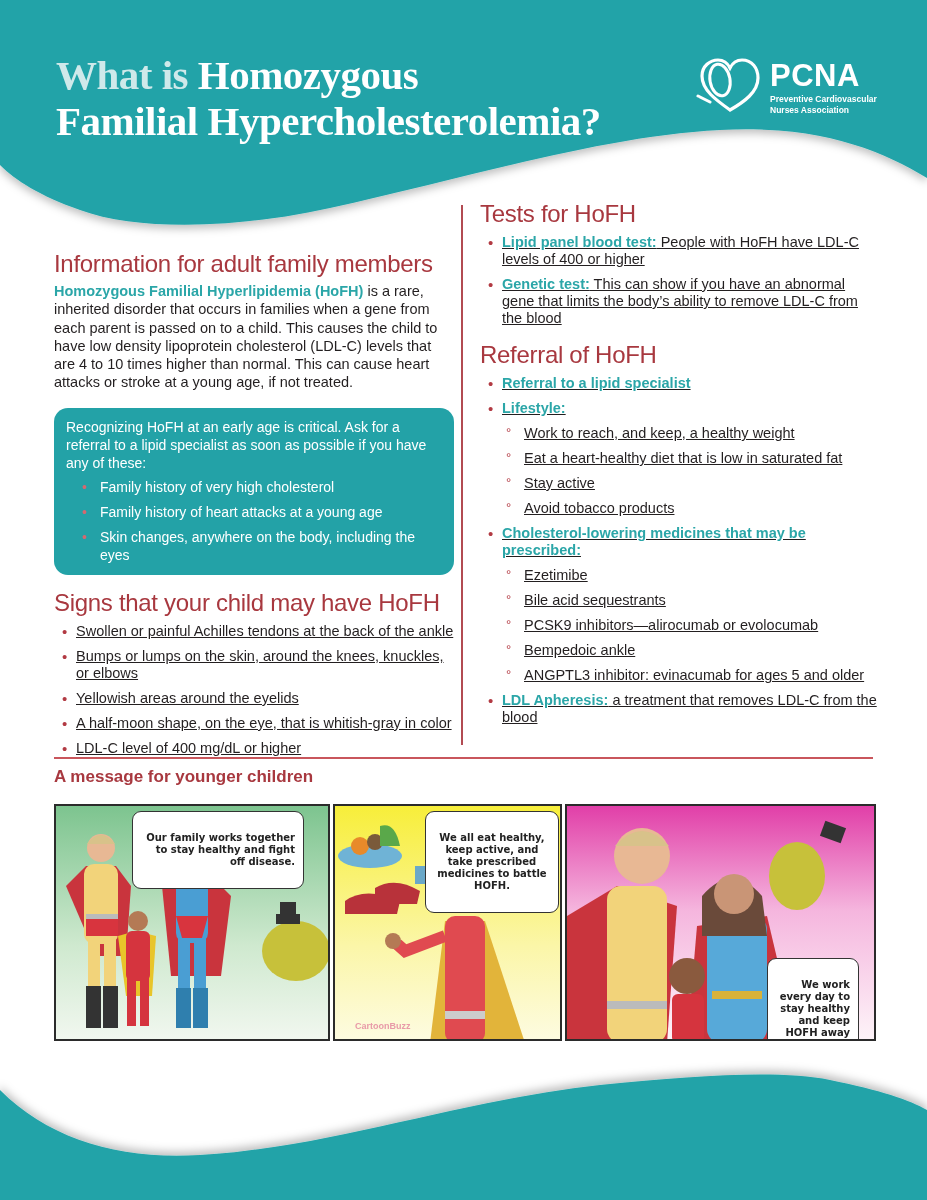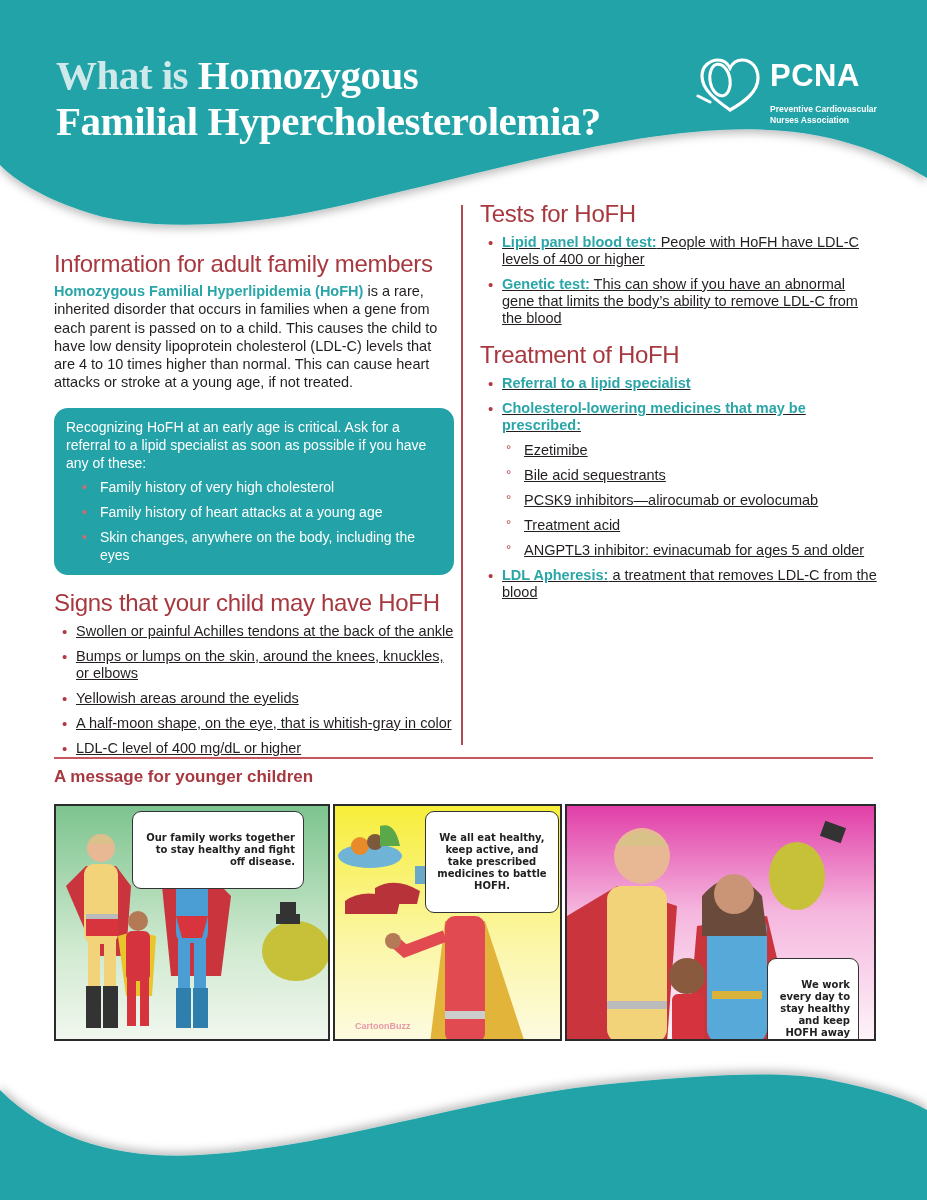--- a/index.html
+++ b/index.html
@@ -11,21 +11,21 @@
 
   .title { position: absolute; left: 56px; top: 52px; z-index: 2;
     font-family: "Liberation Serif", "DejaVu Serif", serif; font-size: 41px; line-height: 46px;
     color: #ffffff; letter-spacing: -0.5px; }
   .title .light { color: #cfe9ea; }
 
   .logo { position: absolute; left: 696px; top: 56px; z-index: 2; display: flex; align-items: flex-start; justify-content: space-between; }
   .logo svg { width: 68px; height: 58px; }
   .logo-text { margin-left: 6px; margin-top: 4px; color: #fff; }
   .logo-name { font-size: 31px; font-weight: bold; letter-spacing: 0.5px; line-height: 32px; }
-  .logo-sub { font-size: 8.5px; font-weight: bold; line-height: 11px; margin-top: 12px; }
+  .logo-sub { font-size: 8.5px; font-weight: bold; line-height: 11px; margin-top: 2px; }
 
   .col-left { position: absolute; left: 54px; top: 250px; width: 400px; z-index: 2; }
   .col-right { position: absolute; left: 480px; top: 200px; width: 400px; z-index: 2; }
   .divider-v { position: absolute; left: 461px; top: 205px; width: 2px; height: 540px; background: #b24b52; z-index: 2; }
   .divider-h { position: absolute; left: 54px; top: 757px; width: 819px; height: 2px; background: #c9565c; z-index: 2; }
 
   h2 { font-weight: normal; color: #a8383f; font-size: 24px; line-height: 28px; letter-spacing: -0.3px; }
   .intro { font-size: 14.5px; line-height: 18.3px; margin-top: 4px; }
   .teal-b { color: #2ba6a8; font-weight: bold; }
 
@@ -115,29 +115,37 @@
 </section>
 
 <section class="col-right">
   <h2>Tests for HoFH</h2>
   <ul class="bul">
     <li><span class="teal-b">Lipid panel blood test:</span><span> People with HoFH have LDL-C levels of 400 or higher</span></li>
     <li><span class="teal-b">Genetic test:</span><span> This can show if you have an abnormal gene that limits the body’s ability to remove LDL-C from the blood</span></li>
   </ul>
 
   <div class="treat">
-    <h2>Treatment of HoFH</h2>
+    <h2>Referral of HoFH</h2>
     <ul class="bul">
       <li><span class="teal-b">Referral to a lipid specialist</span></li>
+      <li><span class="teal-b">Lifestyle:</span>
+        <ul class="sub">
+          <li>Work to reach, and keep, a healthy weight</li>
+          <li>Eat a heart-healthy diet that is low in saturated fat</li>
+          <li>Stay active</li>
+          <li>Avoid tobacco products</li>
+        </ul>
+      </li>
       <li><span class="teal-b">Cholesterol-lowering medicines that may be prescribed:</span>
         <ul class="sub">
           <li>Ezetimibe</li>
           <li>Bile acid sequestrants</li>
           <li>PCSK9 inhibitors—alirocumab or evolocumab</li>
-          <li>Treatment acid</li>
+          <li>Bempedoic ankle</li>
           <li>ANGPTL3 inhibitor: evinacumab for ages 5 and older</li>
         </ul>
       </li>
       <li><span class="teal-b">LDL Apheresis:</span><span> a treatment that removes LDL-C from the blood</span></li>
     </ul>
   </div>
 </section>
 
 <div class="divider-h"></div>
 <h3 class="kids-heading">A message for younger children</h3>

